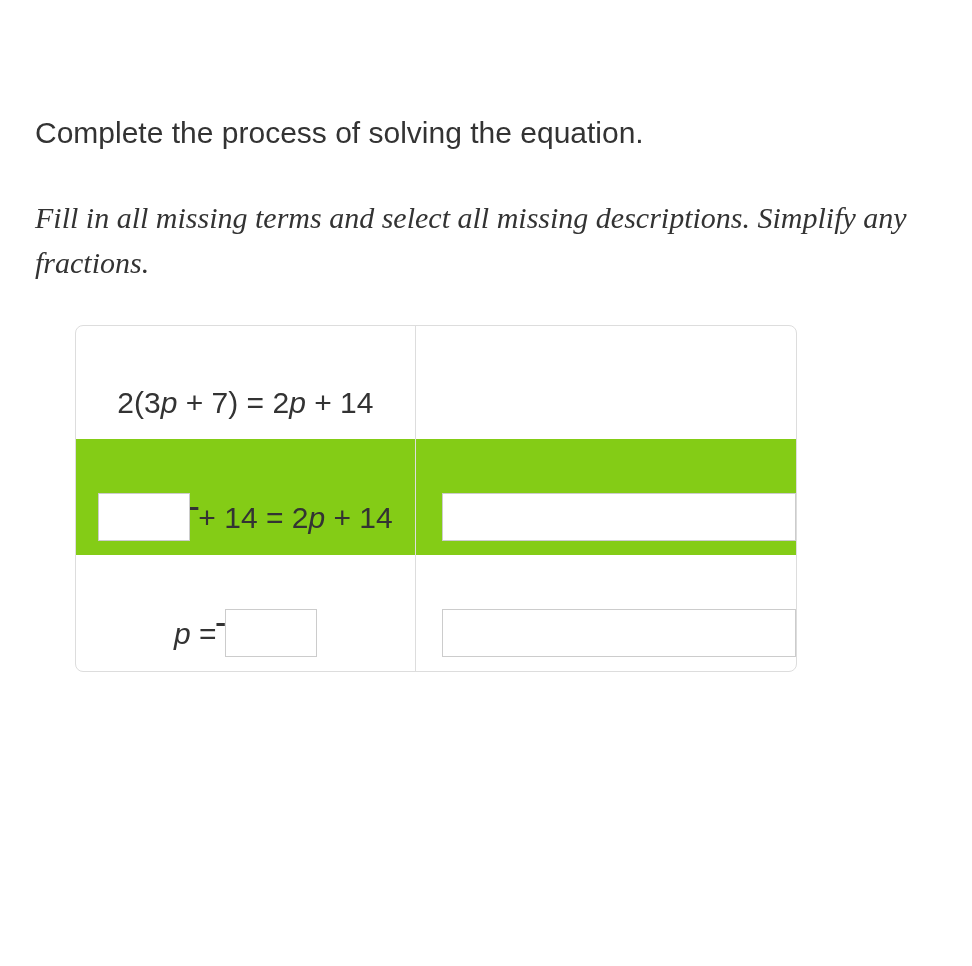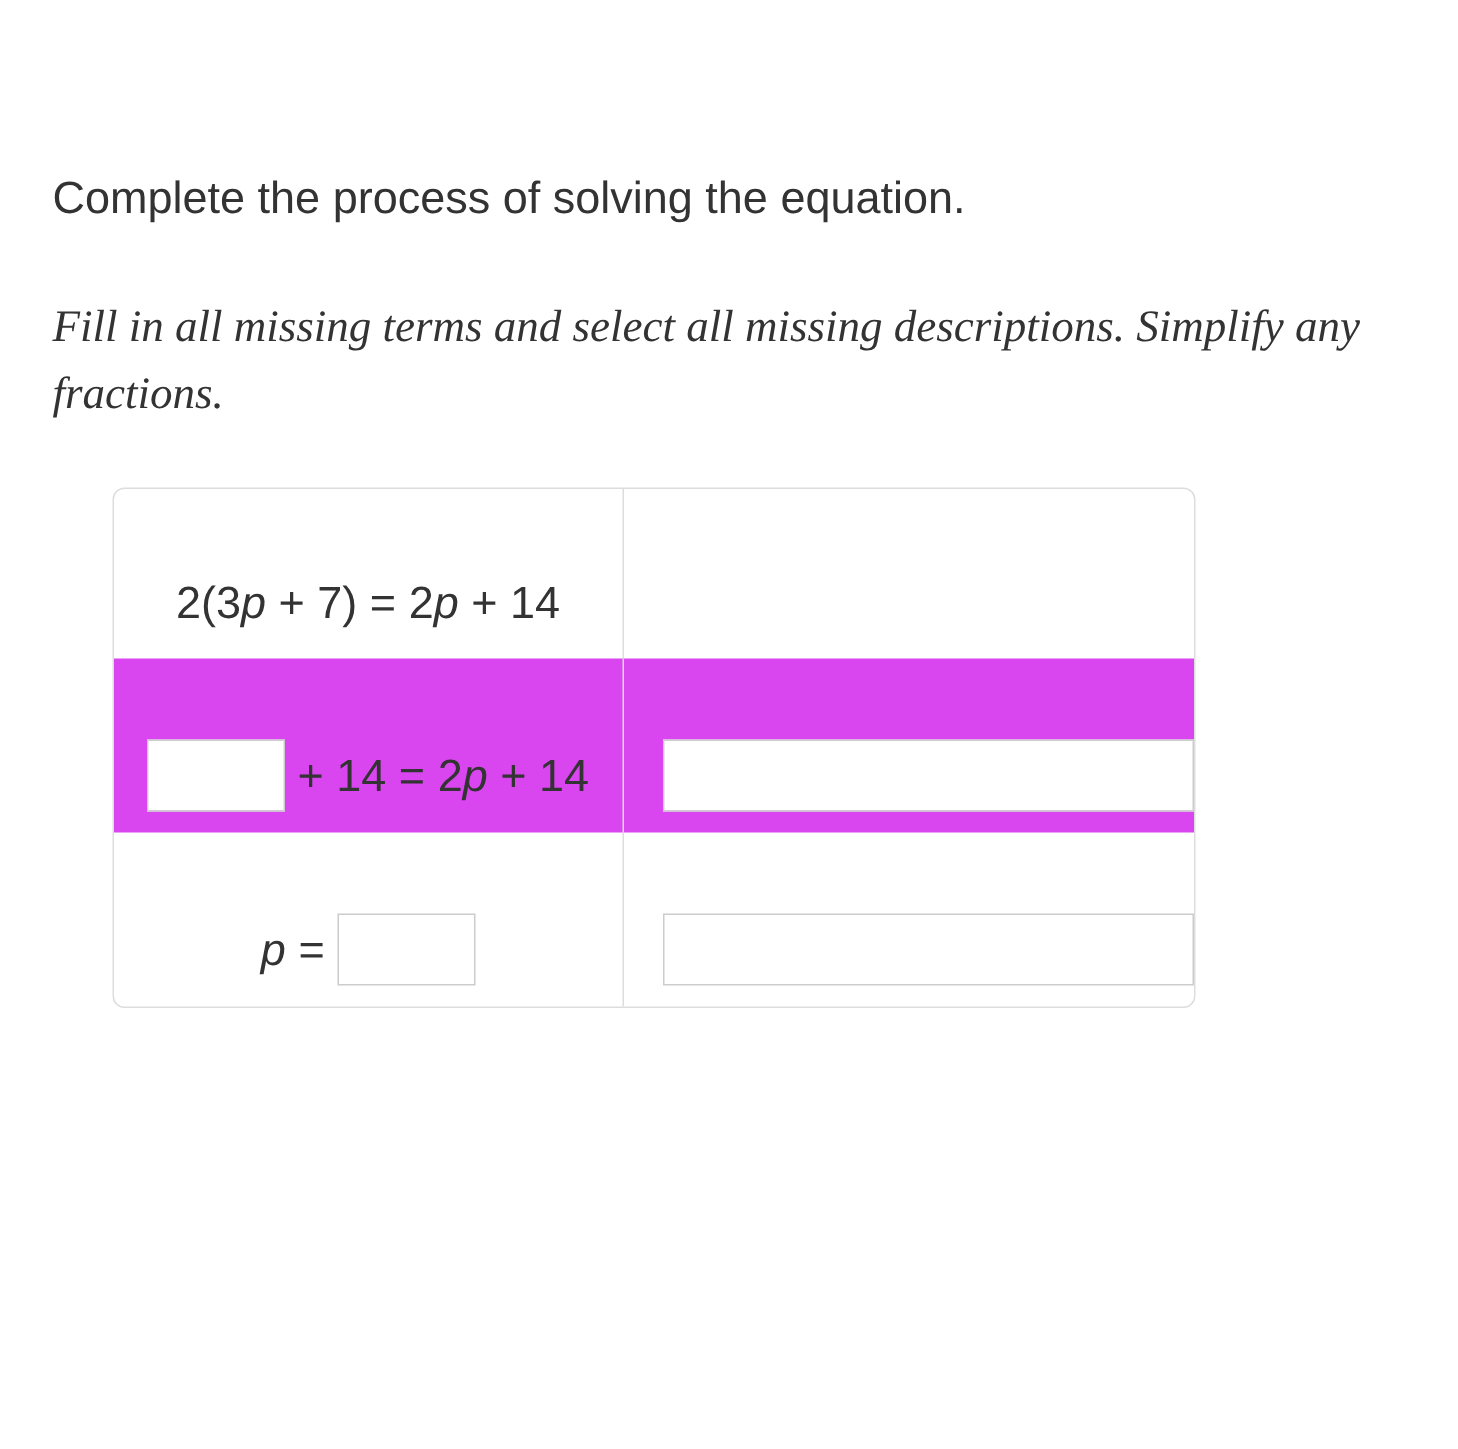--- a/index.html
+++ b/index.html
@@ -36,24 +36,25 @@
       vertical-align: middle;
       border-right: 1px solid #ddd;
     }
     .work-table td:last-child {
       border-right: none;
       padding-left: 26px;
       padding-right: 0;
       min-width: 380px;
     }
     .work-table tr.shaded td {
-      background: #d946ef;
+      background: #84cc16;
     }
     .eq-cell {
       white-space: nowrap;
+      text-decoration: underline;
     }
     .mvar {
       font-style: italic;
     }
     .blank-input {
       display: inline-block;
       width: 92px;
       height: 48px;
       border: 1px solid #ccc;
       background: #fff;

